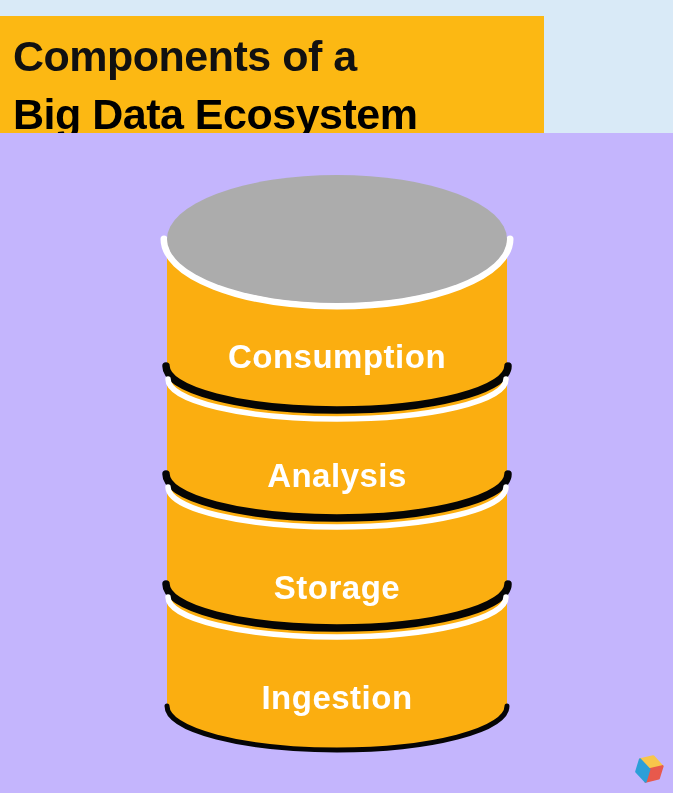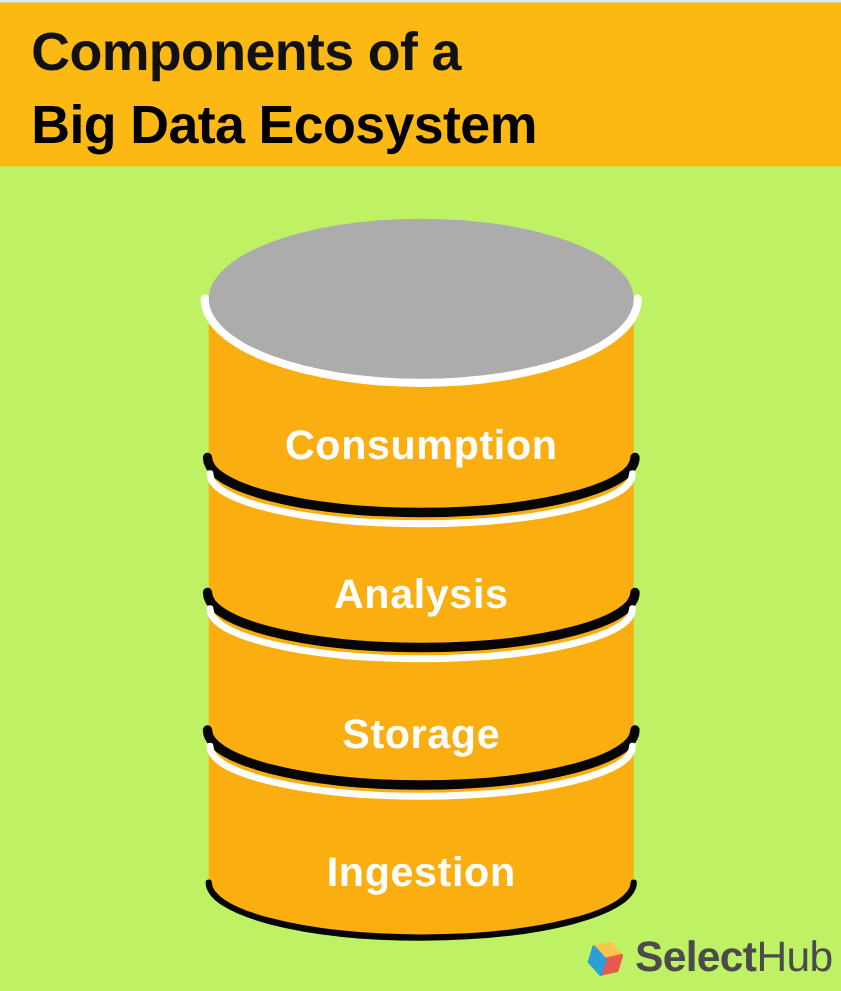--- a/index.html
+++ b/index.html
@@ -9,25 +9,25 @@
     overflow: hidden;
     background: #D9EAF7;
   }
   .canvas {
     position: relative;
     width: 673px;
     height: 793px;
   }
   .header {
     position: absolute;
-    top: 2px; left: 0;
-    width: 673px;
+    top: 16px; left: 0;
+    width: 544px;
     height: 133px;
     background: #FCB813;
-    padding: 11px 0 0 25px;
+    padding: 11px 0 0 13px;
   }
   .header .title-line {
     font-size: 43px;
     line-height: 58px;
     font-weight: 800;
     color: #111111;
     letter-spacing: -0.5px;
     white-space: nowrap;
   }
   .content {
@@ -67,21 +67,21 @@
 </head>
 <body style="background: rgb(217, 234, 247);">
 
 <div class="canvas">
 
   <div class="header" style="background: rgb(252, 184, 19);">
     <div class="title-line" style="color: rgb(17, 17, 17);">Components of a</div>
     <div class="title-line" style="color: #000000;">Big Data Ecosystem</div>
   </div>
 
-  <div class="content" style="background: #bef264;">
+  <div class="content" style="background: #c4b5fd;">
     <svg class="diagram-svg" width="673" height="660" viewBox="0 133 673 660">
 
       <path d="M 167 239 L 167 706 A 170 44 0 0 0 507 706 L 507 239 A 170 64 0 0 1 167 239 Z" fill="#FBAE10"></path>
 
       <path fill="none" stroke-width="7.5" stroke-linecap="round" d="M 166 366 A 171 44 0 0 0 508 366" stroke="#050505"></path>
 
       <path fill="none" stroke-width="7.5" stroke-linecap="round" d="M 166 474 A 171 44 0 0 0 508 474" stroke="#050505"></path>
 
       <path fill="none" stroke-width="7.5" stroke-linecap="round" d="M 166 584 A 171 44 0 0 0 508 584" stroke="#050505"></path>
 
@@ -102,17 +102,16 @@
     </svg>
 
     <div class="logo">
       <svg width="33" height="35" viewBox="0 0 34 34">
         <g transform="rotate(17 17 17)" stroke-width="2.5" stroke-linejoin="round">
           <polygon points="17,4 29,11 17,18 5,11" fill="#F8C64B" stroke="#F8C64B"></polygon>
           <polygon points="29,11 29,24 17,31 17,18" fill="#E8594C" stroke="#E8594C"></polygon>
           <polygon points="5,11 17,18 17,31 5,24" fill="#2C9FD8" stroke="#2C9FD8"></polygon>
         </g>
       </svg>
-      <div class="logo-text" style="color: rgb(75, 75, 77);"><span class="bold">Select</span><span class="regular">Hub</span></div>
     </div>
   </div>
 
 </div>
 
 </body></html>

